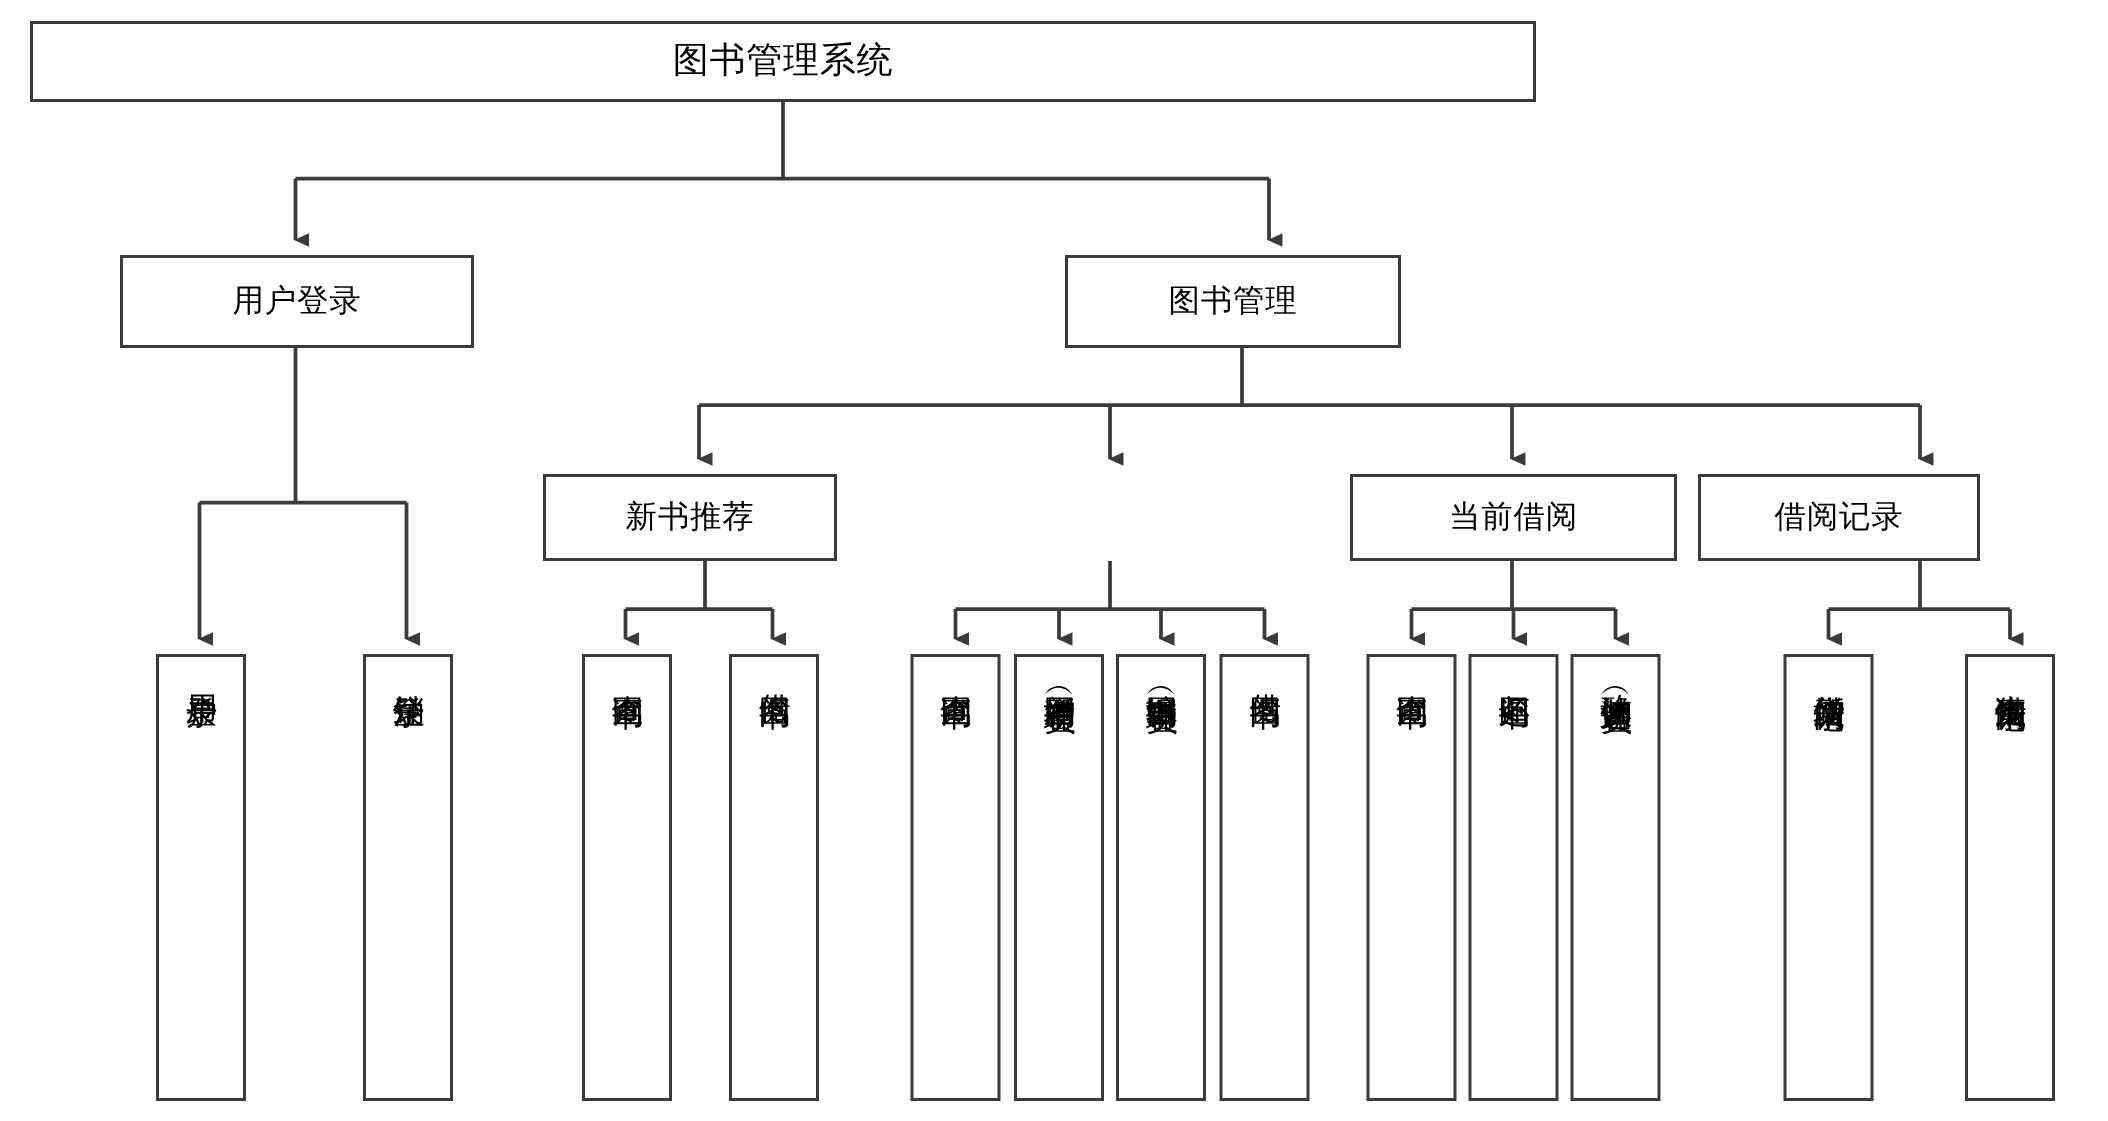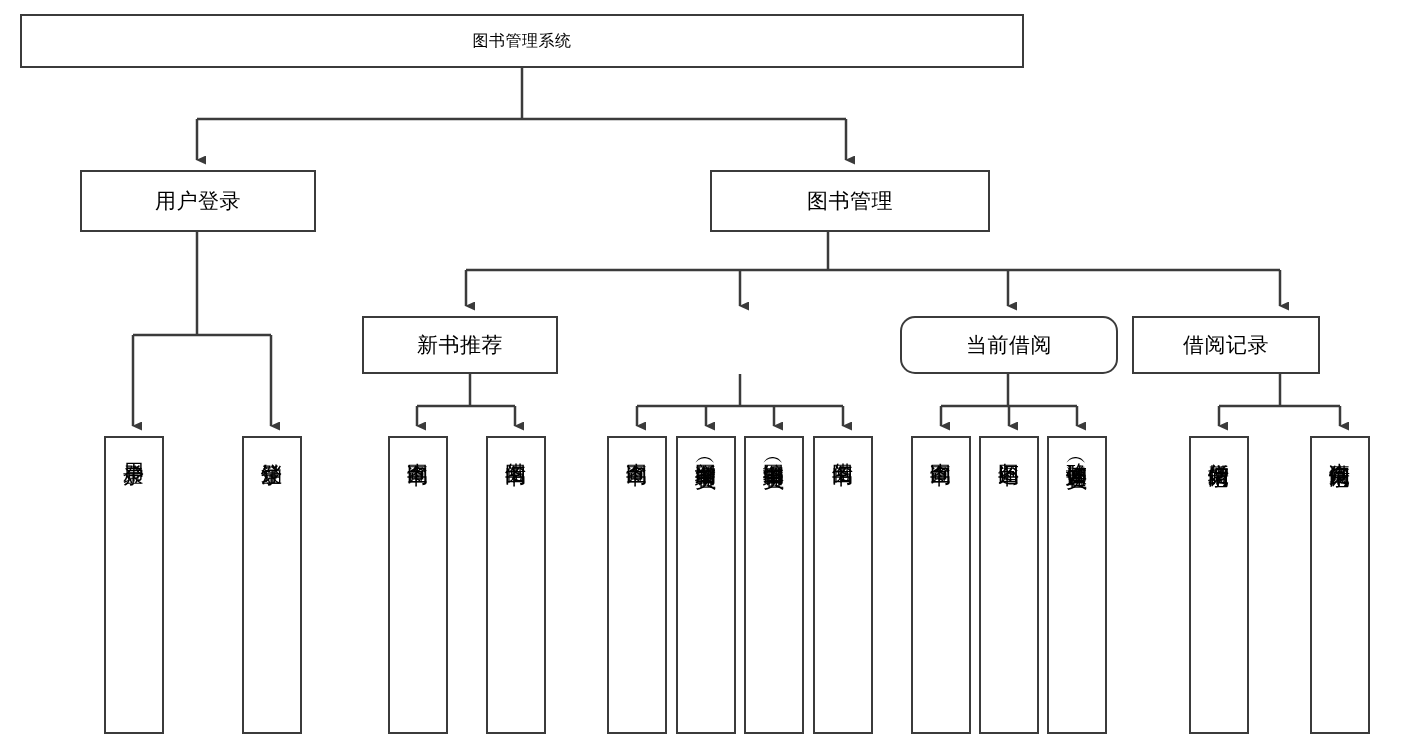--- a/index.html
+++ b/index.html
@@ -30,21 +30,21 @@
   .node .label {
     text-align: center;
     line-height: 1.08;
     letter-spacing: 0.5px;
     white-space: pre;
   }
   .node.horiz .label {
     font-size: 21px;
   }
   .node.root .label {
-    font-size: 16px;
+    font-size: 24px;
   }
   .node.vert {
     align-items: flex-start;
     justify-content: center;
     padding-top: 8px;
   }
   .node.vert .label {
     writing-mode: vertical-rl;
     text-orientation: upright;
     font-size: 21px;
@@ -126,28 +126,28 @@
     </g>
   </svg>
 
   <div class="node root horiz" style="left:20px; top:14px; width:1004px; height:54px;">
     <span class="label">图书管理系统</span>
   </div>
 
   <div class="node horiz" style="left:80px; top:170px; width:236px; height:62px;">
     <span class="label">用户登录</span>
   </div>
-  <div class="node horiz" style="left:710px; top:170px; width:280px; height:62px;">
+  <div class="node horiz" style="left:710px; top:170px; width:224px; height:62px;">
     <span class="label">图书管理</span>
   </div>
 
   <div class="node horiz" style="left:362px; top:316px; width:196px; height:58px;">
     <span class="label">新书推荐</span>
   </div>
-  <div class="node horiz" style="left:900px; top:316px; width:218px; height:58px;border-radius:15px;">
+  <div class="node horiz" style="left:900px; top:316px; width:218px; height:58px;">
     <span class="label">当前借阅</span>
   </div>
   <div class="node horiz" style="left:1132px; top:316px; width:188px; height:58px;">
     <span class="label">借阅记录</span>
   </div>
 
   <div class="node vert" style="left:104px; top:436px; width:60px; height:298px;">
     <span class="label">用户登录</span>
   </div>
   <div class="node vert" style="left:242px; top:436px; width:60px; height:298px;">

